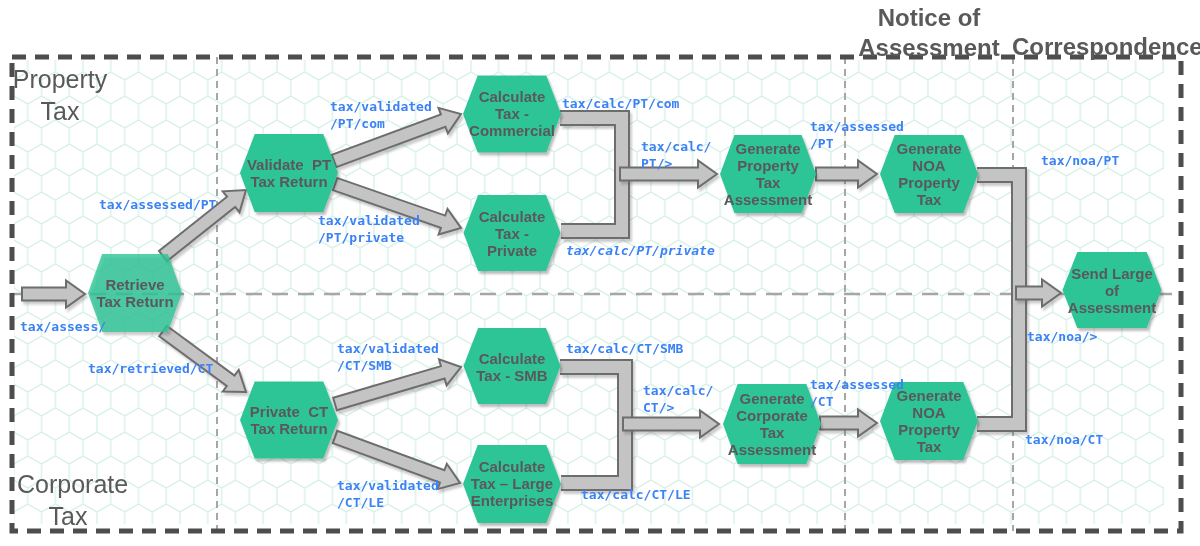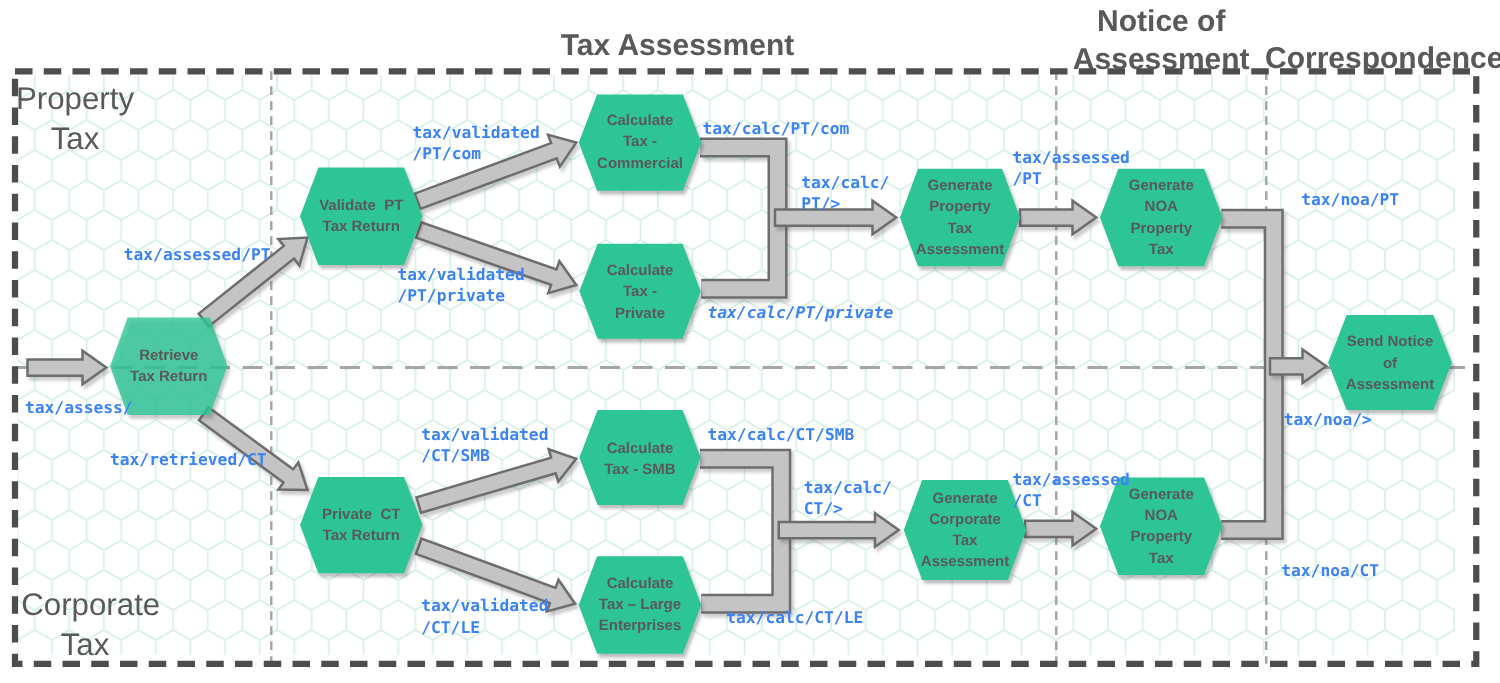--- a/index.html
+++ b/index.html
@@ -2,21 +2,21 @@
 <html><head>
 <meta charset="utf-8">
 <style>
   html,body{margin:0;padding:0;background:#ffffff;}
   .stage{position:relative;width:1200px;height:546px;background:#ffffff;overflow:hidden;
          font-family:"Liberation Sans","DejaVu Sans",sans-serif;}
   .stage svg{position:absolute;left:0;top:0;}
   .txt{position:absolute;color:#595959;}
   .header{font-size:24px;font-weight:bold;text-align:center;white-space:pre;line-height:30px;}
   .lane-label{font-size:25px;font-weight:normal;text-align:center;white-space:pre;line-height:32px;}
-  .node-label{font-size:12px;font-weight:bold;text-align:center;white-space:pre;line-height:17px;color:#595959;}
+  .node-label{font-size:15px;font-weight:bold;text-align:center;white-space:pre;line-height:17px;color:#595959;}
   .edge-label{font-size:13px;font-weight:bold;white-space:pre;line-height:17px;color:#3b82f6;
               font-family:"DejaVu Sans Mono","Liberation Mono",monospace;}
 </style>
 </head>
 <body>
 
 <div class="stage">
 
   <svg width="1200" height="546" viewBox="0 0 1200 546">
     <defs>
@@ -77,21 +77,20 @@
         <polygon points="240.0,420.0 254.7,381.5 323.3,381.5 338.0,420.0 323.3,458.5 254.7,458.5" fill="#2dc596" fill-opacity="1"></polygon>
         <polygon points="463.5,366.0 478.1,328.0 546.0,328.0 560.5,366.0 546.0,404.0 478.1,404.0" fill="#2dc596" fill-opacity="1"></polygon>
         <polygon points="463.0,484.0 477.7,445.0 546.3,445.0 561.0,484.0 546.3,523.0 477.7,523.0" fill="#2dc596" fill-opacity="1"></polygon>
         <polygon points="723.0,424.0 737.7,384.0 806.3,384.0 821.0,424.0 806.3,464.0 737.7,464.0" fill="#2dc596" fill-opacity="1"></polygon>
         <polygon points="880.0,421.0 894.7,382.0 963.3,382.0 978.0,421.0 963.3,460.0 894.7,460.0" fill="#2dc596" fill-opacity="1"></polygon>
       </g>
 
     <rect x="12" y="57" width="1169" height="474" fill="none" stroke="#4d4d4d" stroke-width="5" stroke-dasharray="14 9"></rect>
   </svg>
 
-  <div class="txt header" style="left:417px;top:22px;width:250px;">Tax Assessment</div>
   <div class="txt header" style="left:829px;top:3px;width:200px;">Notice of
 Assessment</div>
   <div class="txt header" style="left:1012px;top:32px;width:190px;">Correspondence</div>
 
   <div class="txt lane-label" style="left:10px;top:63px;width:100px;">Property
 Tax</div>
   <div class="txt lane-label" style="left:17px;top:468px;width:102px;">Corporate
 Tax</div>
 
   <div class="txt node-label" style="left:75px;top:276px;width:120px;">Retrieve
@@ -105,21 +104,21 @@
 Tax -
 Private</div>
   <div class="txt node-label" style="left:708px;top:140px;width:120px;">Generate
 Property
 Tax
 Assessment</div>
   <div class="txt node-label" style="left:869px;top:140px;width:120px;">Generate
 NOA
 Property
 Tax</div>
-  <div class="txt node-label" style="left:1052px;top:265px;width:120px;">Send Notice
+  <div class="txt node-label" style="left:1052px;top:265px;width:120px;">Send Large
 of
 Assessment</div>
   <div class="txt node-label" style="left:229px;top:403px;width:120px;">Private  CT
 Tax Return</div>
   <div class="txt node-label" style="left:452px;top:350px;width:120px;">Calculate
 Tax - SMB</div>
   <div class="txt node-label" style="left:452px;top:458px;width:120px;">Calculate
 Tax – Large
 Enterprises</div>
   <div class="txt node-label" style="left:712px;top:390px;width:120px;">Generate
@@ -145,18 +144,18 @@
   <div class="txt edge-label" style="left:566px;top:242px;font-style:italic;">tax/calc/PT/private</div>
   <div class="txt edge-label" style="left:20px;top:318px;">tax/assess/</div>
   <div class="txt edge-label" style="left:88px;top:360px;text-align:center;">tax/retrieved/CT</div>
   <div class="txt edge-label" style="left:337px;top:340px;">tax/validated
 /CT/SMB</div>
   <div class="txt edge-label" style="left:566px;top:340px;">tax/calc/CT/SMB</div>
   <div class="txt edge-label" style="left:643px;top:382px;">tax/calc/
 CT/&gt;</div>
   <div class="txt edge-label" style="left:810px;top:376px;">tax/assessed
 /CT</div>
-  <div class="txt edge-label" style="left:1025px;top:449px;">tax/noa/CT</div>
+  <div class="txt edge-label" style="left:1025px;top:431px;">tax/noa/CT</div>
   <div class="txt edge-label" style="left:337px;top:477px;">tax/validated
 /CT/LE</div>
   <div class="txt edge-label" style="left:581px;top:486px;">tax/calc/CT/LE</div>
   <div class="txt edge-label" style="left:1027px;top:328px;">tax/noa/&gt;</div>
 </div>
 
 </body></html>

